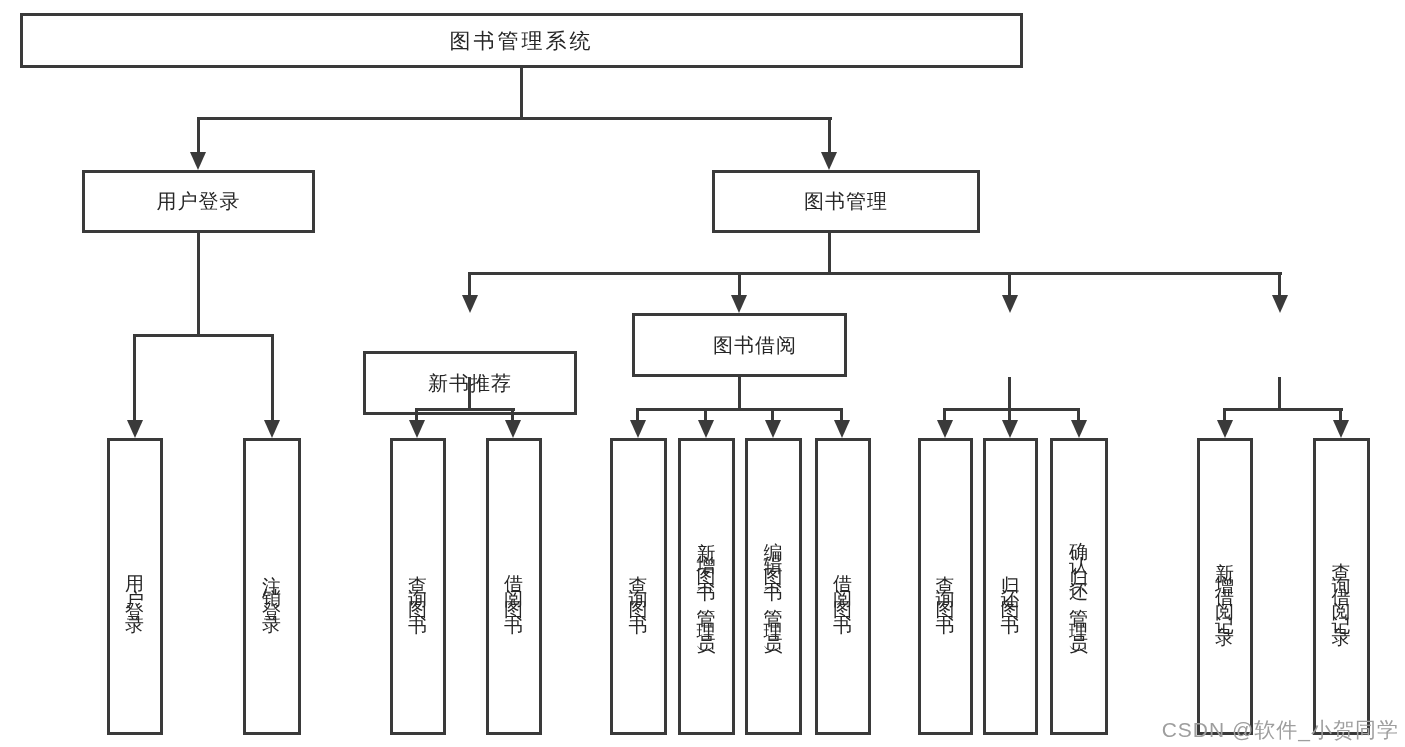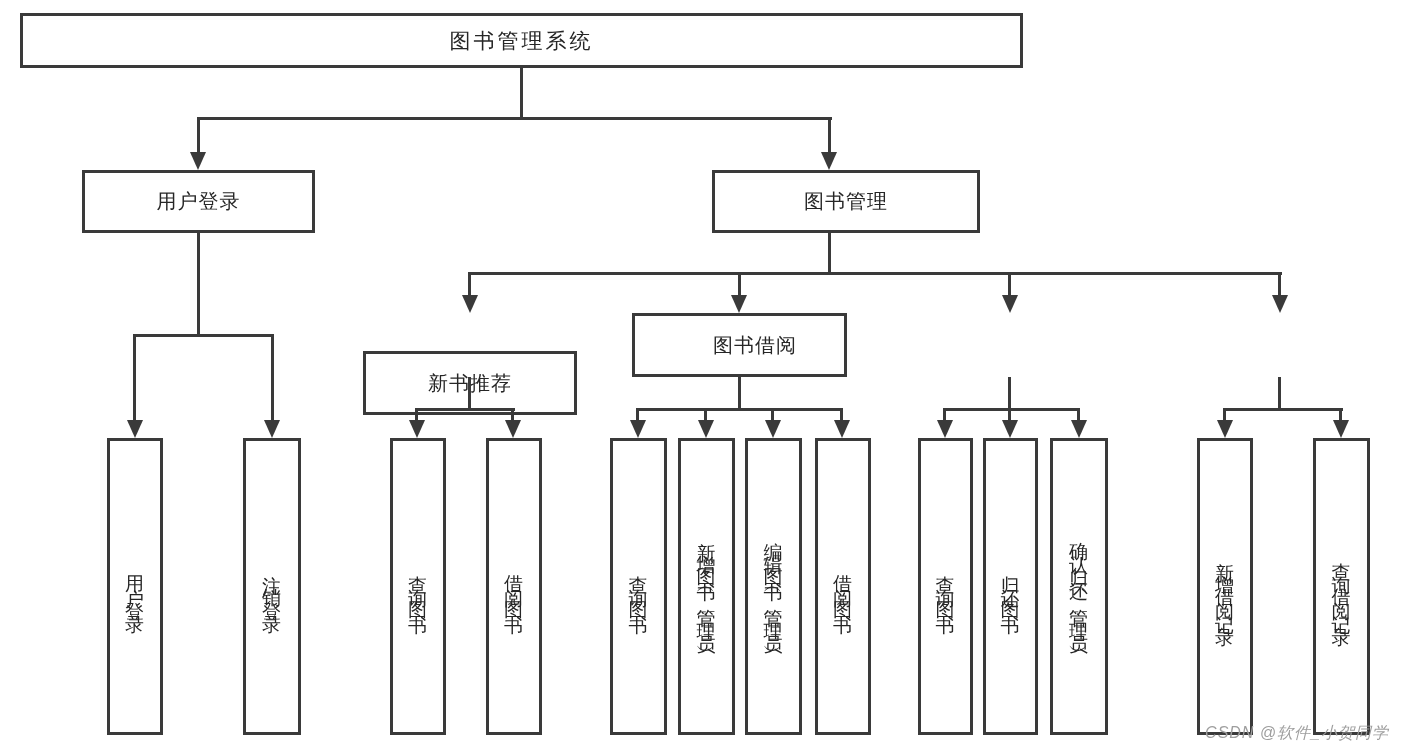--- a/index.html
+++ b/index.html
@@ -38,26 +38,25 @@
   .hl{position:absolute;height:3px;background:var(--line);}
   .vl{position:absolute;width:3px;background:var(--line);}
   .ah{
     position:absolute;width:0;height:0;
     border-left:8px solid transparent;
     border-right:8px solid transparent;
     border-top:18px solid var(--line);
   }
   .watermark{
     position:absolute;
-    right:16px;bottom:3px;
-    font-size:16px;
+    right:6px;bottom:3px;
+    font-size:21px;
     color:var(--wm);
     letter-spacing:1px;
     white-space:nowrap;
-    font-style:italic;
   }
 </style>
 </head>
 <body>
 
 <div id="stage">
 
   <div class="box lv1" style="left:20px;top:13px;width:1003px;height:55px;">图书管理系统</div>
 
   <div>

